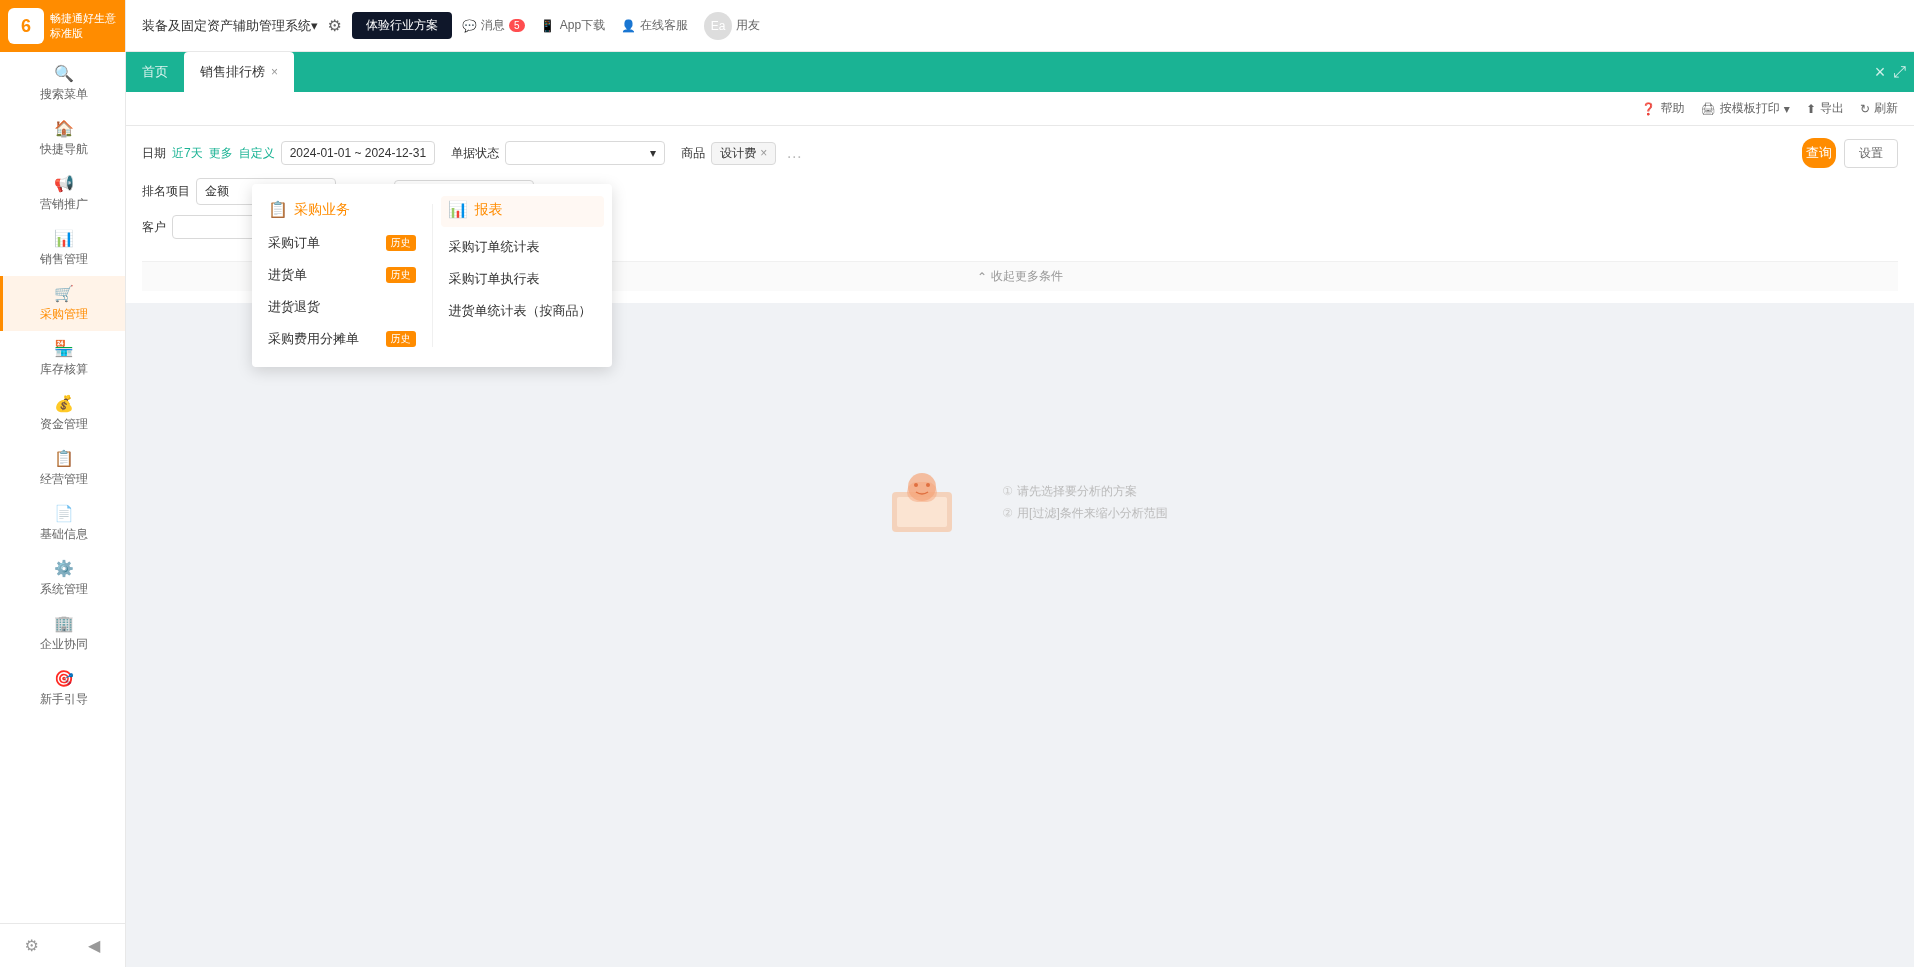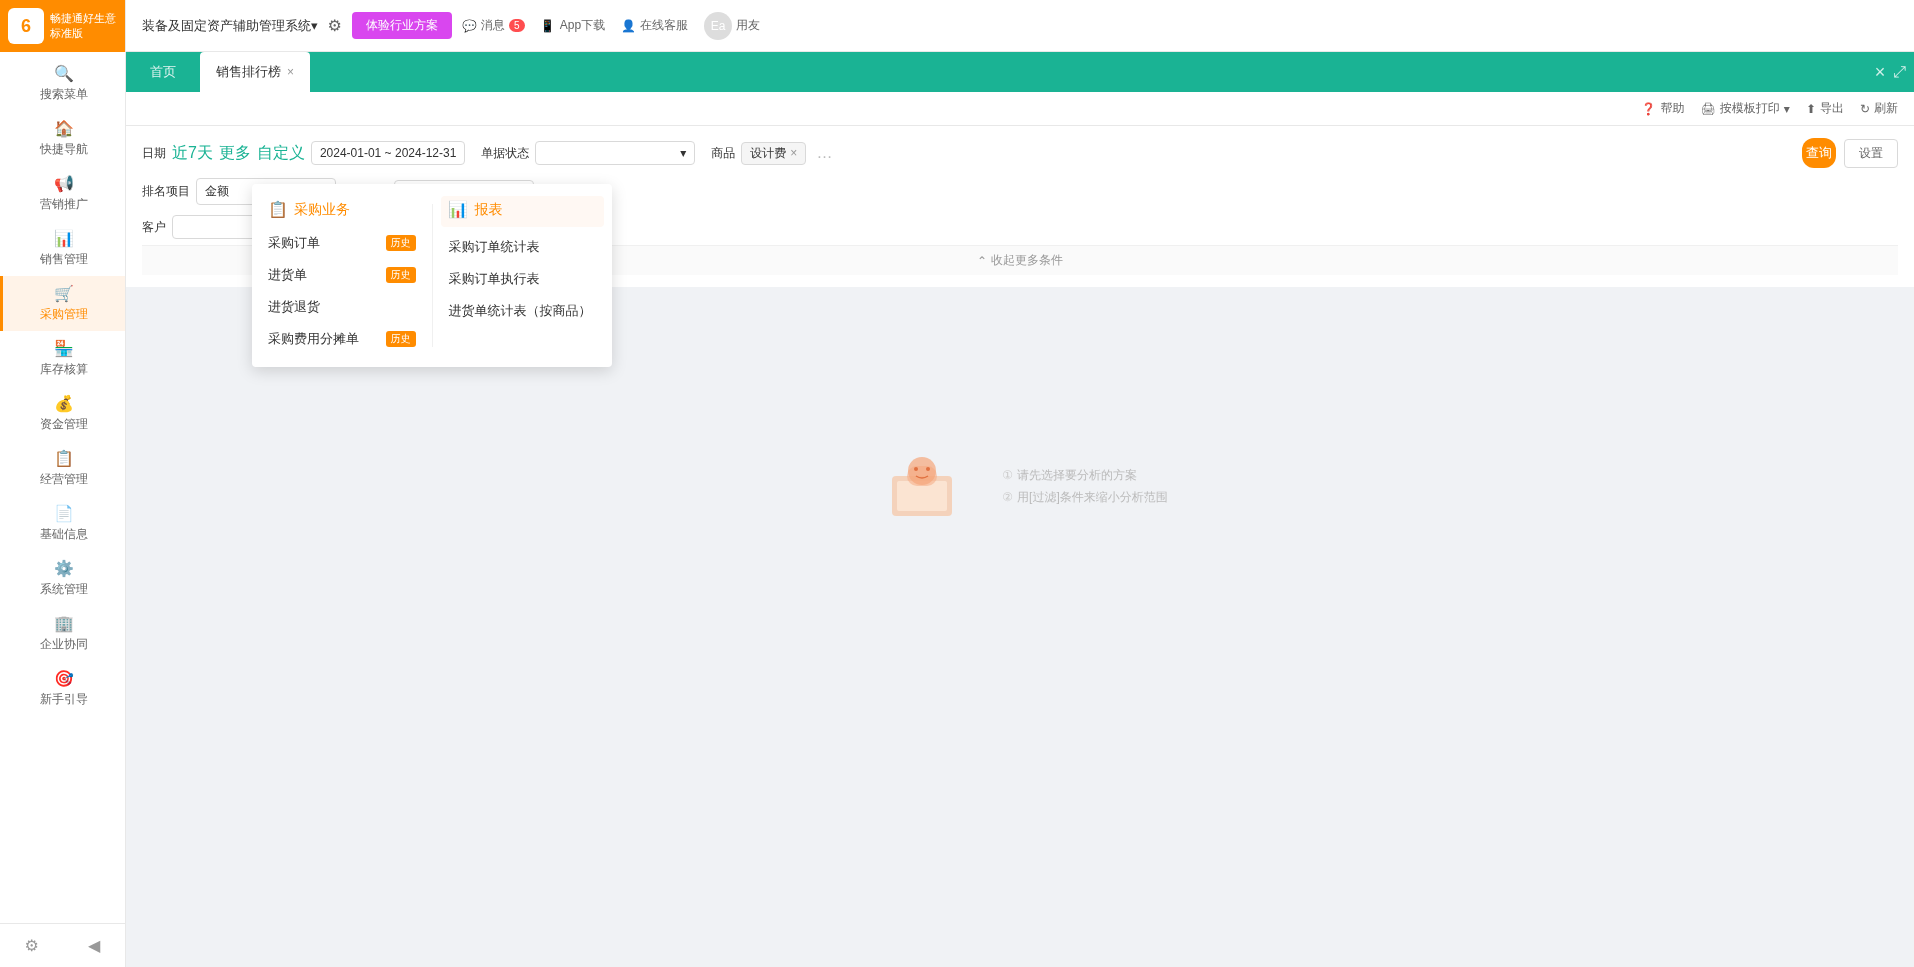--- a/index.html
+++ b/index.html
@@ -103,21 +103,21 @@
       cursor: pointer;
       color: #333;
       font-size: 13px;
     }
     .topbar-settings-icon {
       color: #666;
       cursor: pointer;
       font-size: 16px;
     }
     .industry-btn {
-      background: #d946ef;
+      background: #0f172a;
       color: #fff;
       border: none;
       padding: 5px 14px;
       border-radius: 4px;
       cursor: pointer;
       font-size: 12px;
     }
     .topbar-right {
       display: flex;
       align-items: center;
@@ -163,21 +163,20 @@
     }
     .tab-item {
       height: 40px;
       padding: 0 16px;
       display: flex;
       align-items: center;
       cursor: pointer;
       font-size: 13px;
       color: rgba(255,255,255,0.85);
       gap: 6px;
-      margin-left: 8px;
     }
     .tab-item.active {
       background: #fff;
       color: #333;
       border-radius: 4px 4px 0 0;
     }
     .tab-close {
       font-size: 12px;
       color: #999;
       cursor: pointer;
@@ -232,21 +231,21 @@
       padding: 4px 8px;
       font-size: 12px;
       color: #333;
       cursor: pointer;
       background: #fff;
     }
     .date-presets {
       display: flex;
       gap: 6px;
       align-items: center;
-      font-size: 16px;
+      font-size: 12px;
     }
     .date-preset {
       color: #1ab394;
       cursor: pointer;
     }
     .tag-item {
       background: #f5f5f5;
       border: 1px solid #d9d9d9;
       border-radius: 4px;
       padding: 2px 8px;
@@ -598,21 +597,21 @@
         </div>
         <div class="filter-group">
           <span class="filter-label">业务员</span>
           <div class="filter-select" style="min-width:140px;">
             <span></span>
             <span style="color:#bbb;">…</span>
           </div>
         </div>
       </div>
 
-      <div class="filter-row" style="margin-bottom:6px;">
+      <div class="filter-row" style="margin-bottom:22px;">
         <div class="filter-group">
           <span class="filter-label">客户</span>
           <div class="filter-select" style="min-width:140px;">
             <span></span>
             <span style="color:#bbb;">…</span>
           </div>
         </div>
       </div>
 
       <div class="collapse-btn">

